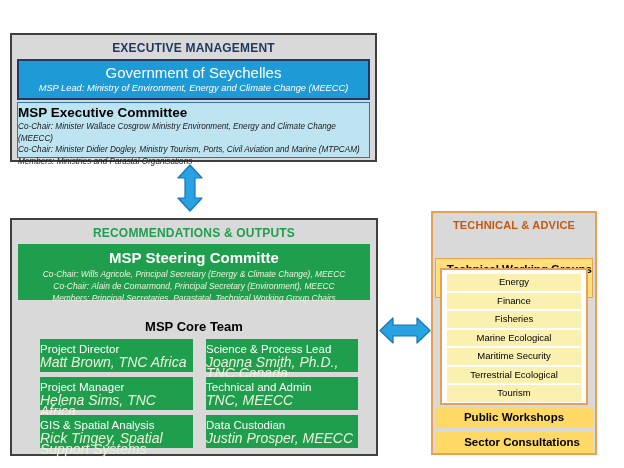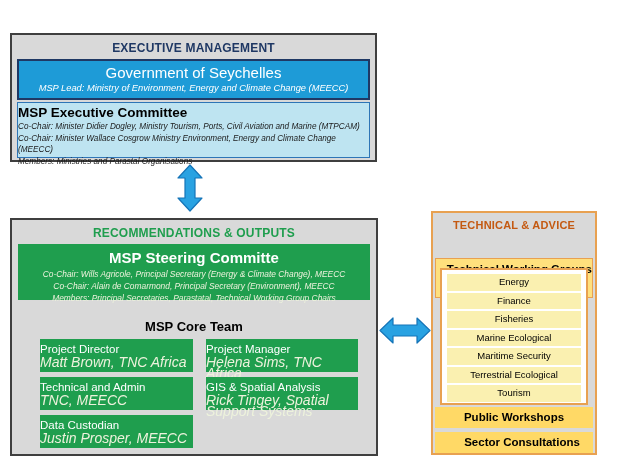--- a/index.html
+++ b/index.html
@@ -112,22 +112,22 @@
   <div id="exec-box" class="frame-gray">
     <div id="exec-title" class="section-title">EXECUTIVE MANAGEMENT</div>
 
     <div id="gov-box">
       <div id="gov-title">Government of Seychelles</div>
       <div id="gov-subtitle">MSP Lead: Ministry of Environment, Energy and Climate Change (MEECC)</div>
     </div>
 
     <div id="execcom-box">
       <div id="execcom-title">MSP Executive Committee</div>
+      <div class="execcom-line">Co-Chair: Minister Wallace Cosgrow Ministry Environment, Energy and Climate Change (MEECC)</div>
       <div class="execcom-line">Co-Chair: Minister Didier Dogley, Ministry Tourism, Ports, Civil Aviation and Marine (MTPCAM)</div>
-      <div class="execcom-line">Co-Chair: Minister Wallace Cosgrow Ministry Environment, Energy and Climate Change (MEECC)</div>
       <div class="execcom-line">Members: Ministries and Parastal Organisations</div>
     </div>
   </div>
 
   <svg id="v-arrow" class="abs" viewBox="0 0 26 48">
     <polygon class="arrow-shape" points="13,1 25,14 18,14 18,34 25,34 13,47 1,34 8,34 8,14 1,14"></polygon>
   </svg>
 
   <div id="rec-box" class="frame-gray">
     <div id="rec-title" class="section-title">RECOMMENDATIONS &amp; OUTPUTS</div>
@@ -138,20 +138,24 @@
       <div class="steer-line">Co-Chair: Alain de Comarmond, Principal Secretary (Environment), MEECC</div>
       <div class="steer-line">Members: Principal Secretaries, Parastatal, Technical Working Group Chairs</div>
     </div>
 
     <div id="core-title">MSP Core Team</div>
 
     <div id="core-grid">
       <div class="team-card">
         <div class="team-role">Project Director</div>
         <div class="team-person">Matt Brown, TNC Africa</div>
+      </div>
+      <div class="team-card">
+        <div class="team-role">Science &amp; Process Lead</div>
+        <div class="team-person">Joanna Smith, Ph.D., TNC Canada</div>
       </div>
       <div class="team-card">
         <div class="team-role">Project Manager</div>
         <div class="team-person">Helena Sims, TNC Africa</div>
       </div>
       <div class="team-card">
         <div class="team-role">Technical and Admin</div>
         <div class="team-person">TNC, MEECC</div>
       </div>
       <div class="team-card">

